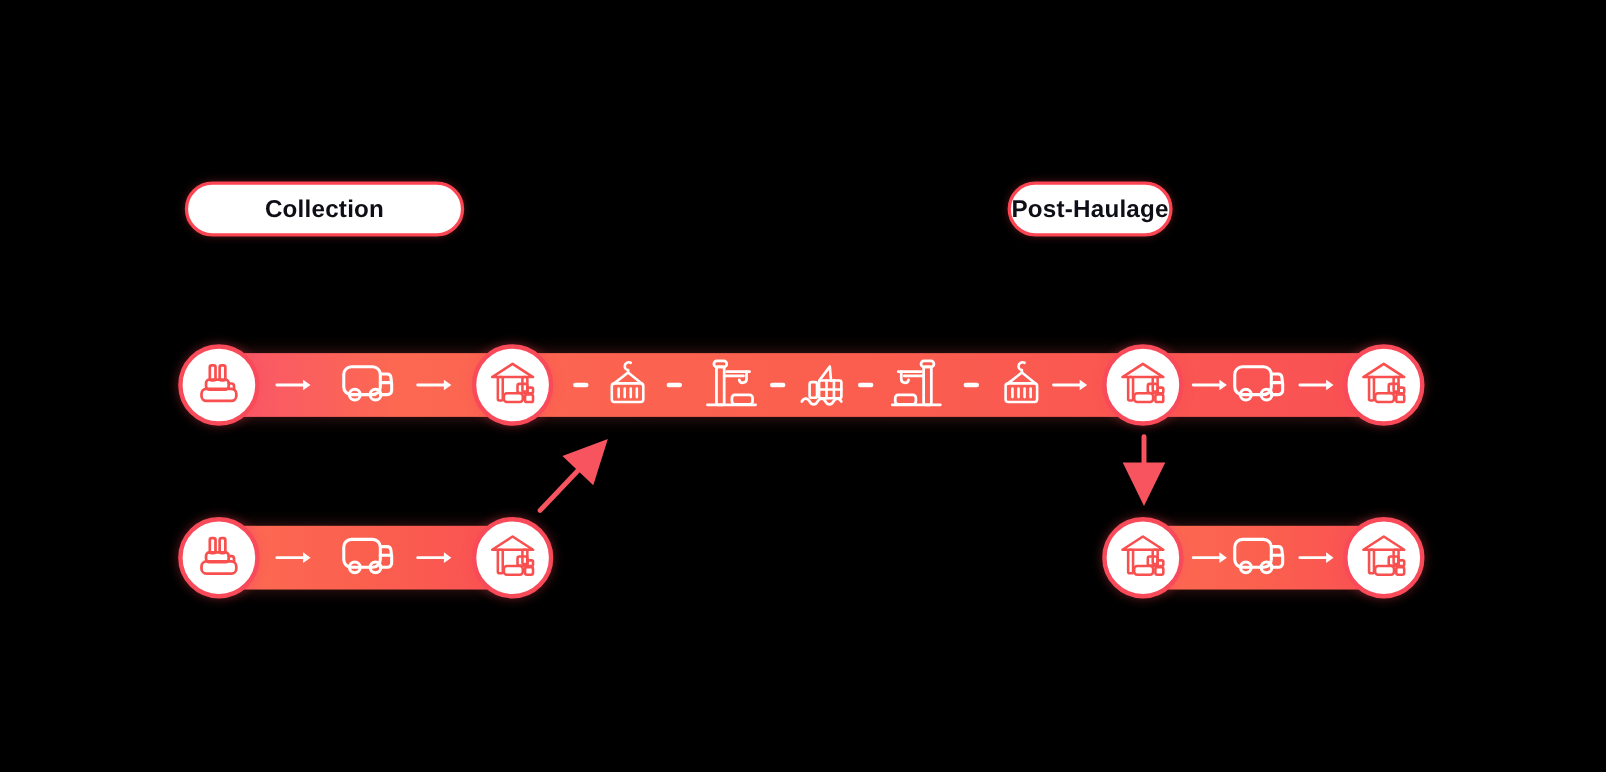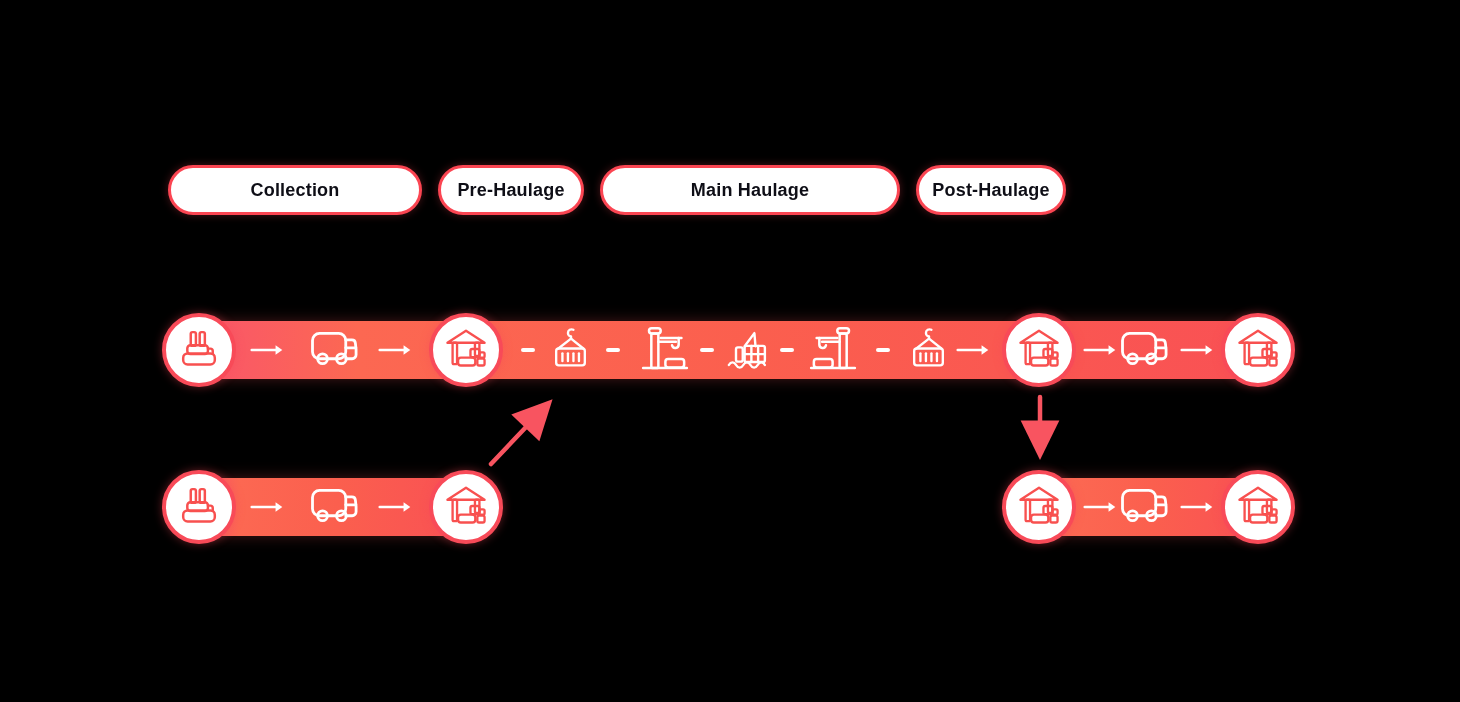--- a/index.html
+++ b/index.html
@@ -13,21 +13,21 @@
   .pill{
     position:absolute;top:165px;height:50px;box-sizing:border-box;
     background:var(--pill-fill,#fff);
     border:3px solid var(--pill-border,#fb4552);
     border-radius:26px;
     display:flex;align-items:center;justify-content:center;
     box-shadow:0 0 8px rgba(251,69,82,.30);
     z-index:5;
   }
   .pill span{
-    font-size:18px;font-weight:700;color:var(--pill-text,#0e0e16);
+    font-size:22px;font-weight:700;color:var(--pill-text,#0e0e16);
     letter-spacing:.2px;white-space:nowrap;
   }
   
   .band{
     position:absolute;height:58px;z-index:0;
     background:linear-gradient(90deg,
       var(--band-stop1,#f9566a) 0%,
       var(--band-stop2,#fc6852) 15%,
       var(--band-stop3,#fb5f4e) 52%,
       var(--band-stop4,#f95154) 100%);
@@ -140,26 +140,20 @@
     <path d="M3 10 H31" fill="none" stroke="currentColor" stroke-width="2.8" stroke-linecap="round"></path>
     <path d="M29.5 4.6 L37 10 L29.5 15.4 Z" fill="currentColor" stroke="none"></path>
   </symbol>
 </svg>
 
 <div class="layer">
   <div class="layer">
       <div class="pill" style="left: 168px; width: 254px;">
         <span>Collection</span>
       </div>
-      <div class="pill" style="left: 438px; width: 146px;">
-        <span>Pre-Haulage</span>
-      </div>
-      <div class="pill" style="left: 600px; width: 300px;">
-        <span>Main Haulage</span>
-      </div>
       <div class="pill" style="left: 916px; width: 150px;">
         <span>Post-Haulage</span>
       </div>
     </div>
   <div class="layer">
       <div class="band" style="left: 199px; top: 321px; width: 1059px;"></div>
       <div class="node" style="position: absolute; left: 162px; top: 313px;">
         <svg width="44" height="44" class="flow-icon red">
           <use href="#sym-factory"></use>
         </svg>

